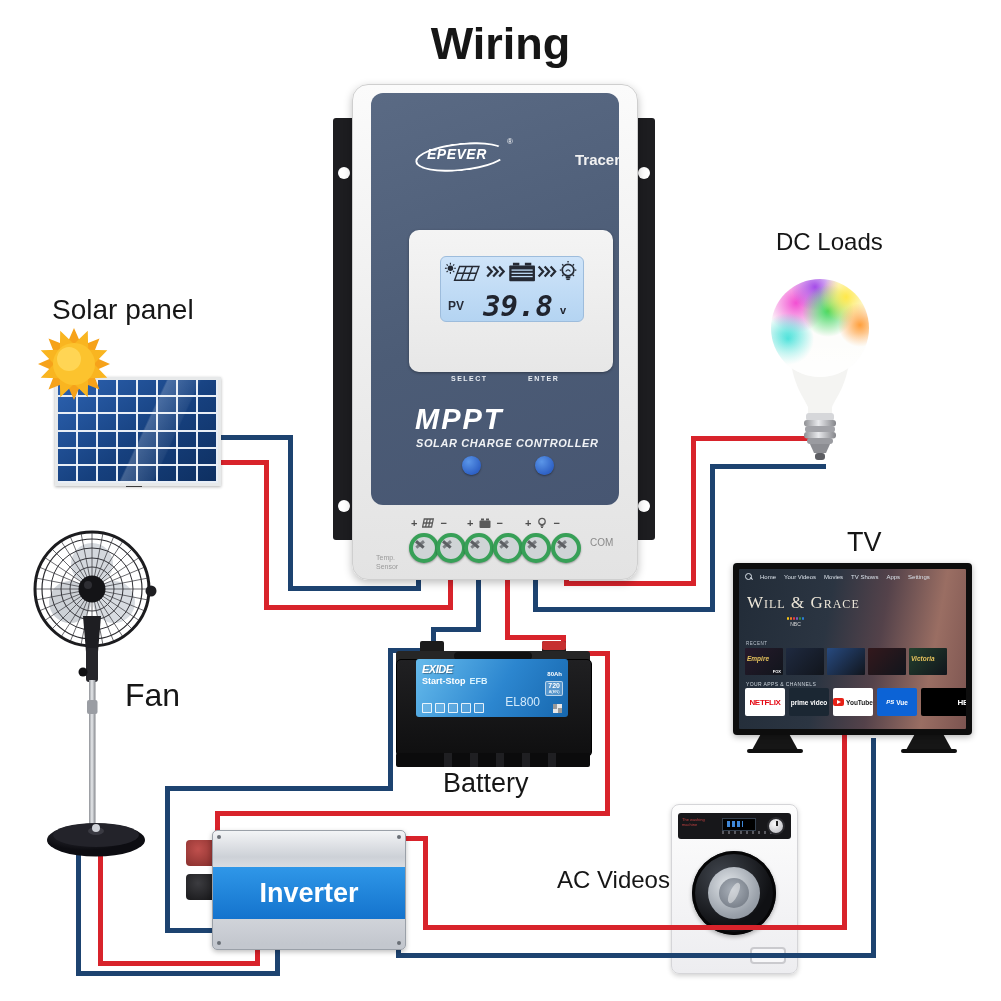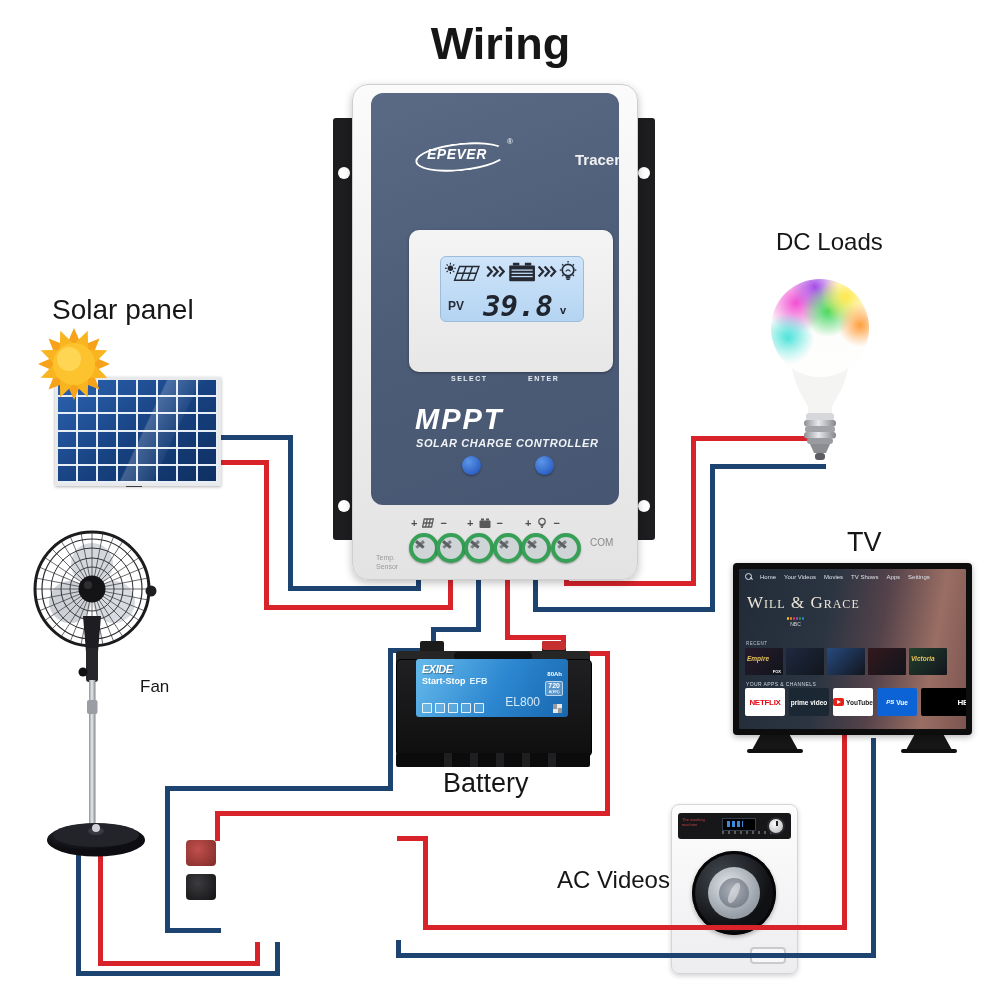--- a/index.html
+++ b/index.html
@@ -549,20 +549,29 @@
           <i></i>
         </div>
       <div id="batt-qr"></div>
     </div>
     <div id="batt-foot"></div>
   </div>
 
   <div class="abs" id="inverter">
     <div class="inv-term" id="inv-term-red"></div>
     <div class="inv-term" id="inv-term-black"></div>
+    <div id="inv-body">
+      <div class="inv-screw" style="left:4px;top:4px;"></div>
+      <div class="inv-screw" style="right:4px;top:4px;"></div>
+      <div class="inv-screw" style="left:4px;bottom:4px;"></div>
+      <div class="inv-screw" style="right:4px;bottom:4px;"></div>
+      <div id="inv-band">
+        <span id="inv-label">Inverter</span>
+      </div>
+    </div>
   </div>
 
   <svg id="fan-svg" style="left:20px;top:520px;z-index:20;" width="150" height="345" viewBox="0 0 150 345">
     <defs>
       <linearGradient id="chrome" x1="0" y1="0" x2="1" y2="0">
         <stop offset="0%" stop-color="#8e9196"></stop>
           <stop offset="45%" stop-color="#e7e9ec"></stop>
           <stop offset="100%" stop-color="#83868b"></stop>
       </linearGradient>
       <radialGradient id="baseGrad" cx="40%" cy="30%">
@@ -614,17 +623,17 @@
 
     <ellipse cx="76" cy="320" rx="49" ry="16.5" fill="url(#baseGrad)"></ellipse>
     <ellipse cx="76" cy="315" rx="43" ry="12" fill="#23232a"></ellipse>
     <ellipse cx="76" cy="311" rx="8" ry="4" fill="#3a3a42"></ellipse>
     <circle cx="76" cy="308" r="4" fill="#cfd2d8"></circle>
   </svg>
 
   <div class="lbl" style="left:52px;top:294px;font-size:28px;">Solar panel</div>
   <div class="lbl" style="left:776px;top:228px;font-size:24px;">DC Loads</div>
   <div class="lbl" style="left:847px;top:527px;font-size:27px;">TV</div>
-  <div class="lbl" style="left:140px;top:677px;font-size:17px;text-align:right;">Fan</div>
+  <div class="lbl" style="left:125px;top:677px;font-size:32px;text-align:right;">Fan</div>
   <div class="lbl" style="left:443px;top:768px;font-size:27px;">Battery</div>
   <div class="lbl" style="left:557px;top:866px;font-size:24px;">AC Videos</div>
 
 </div>
 
 </body></html>

